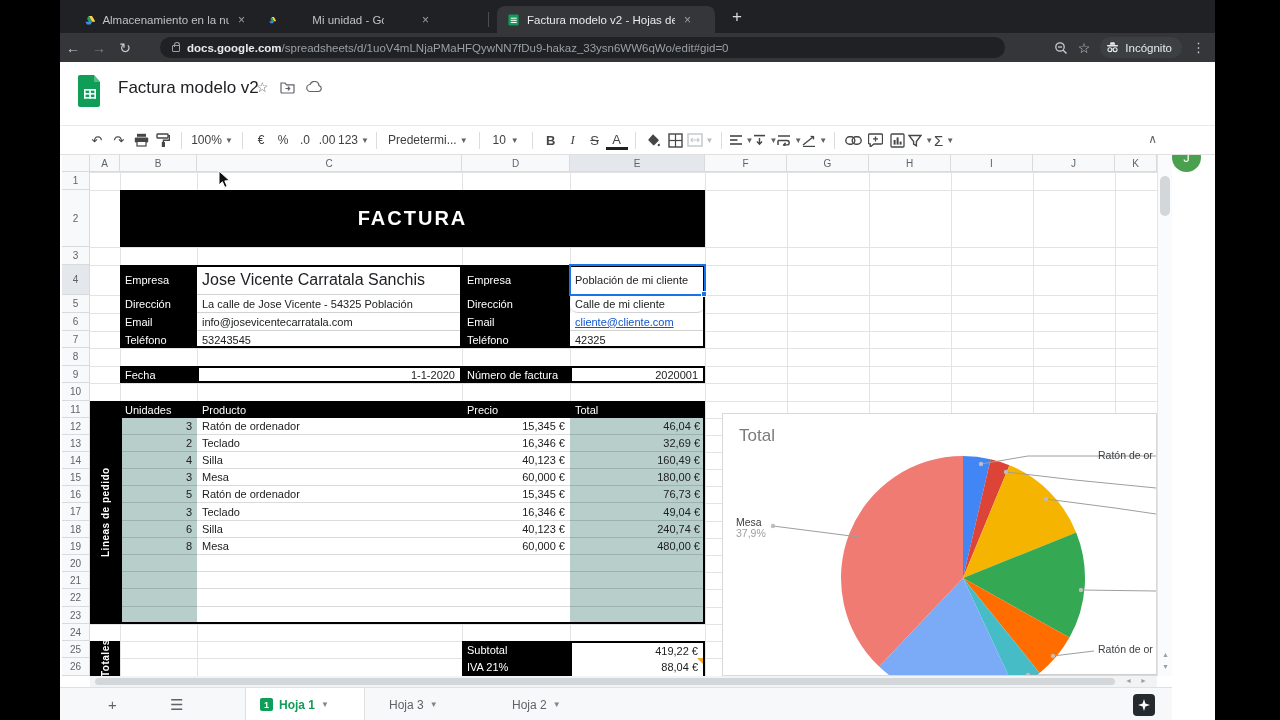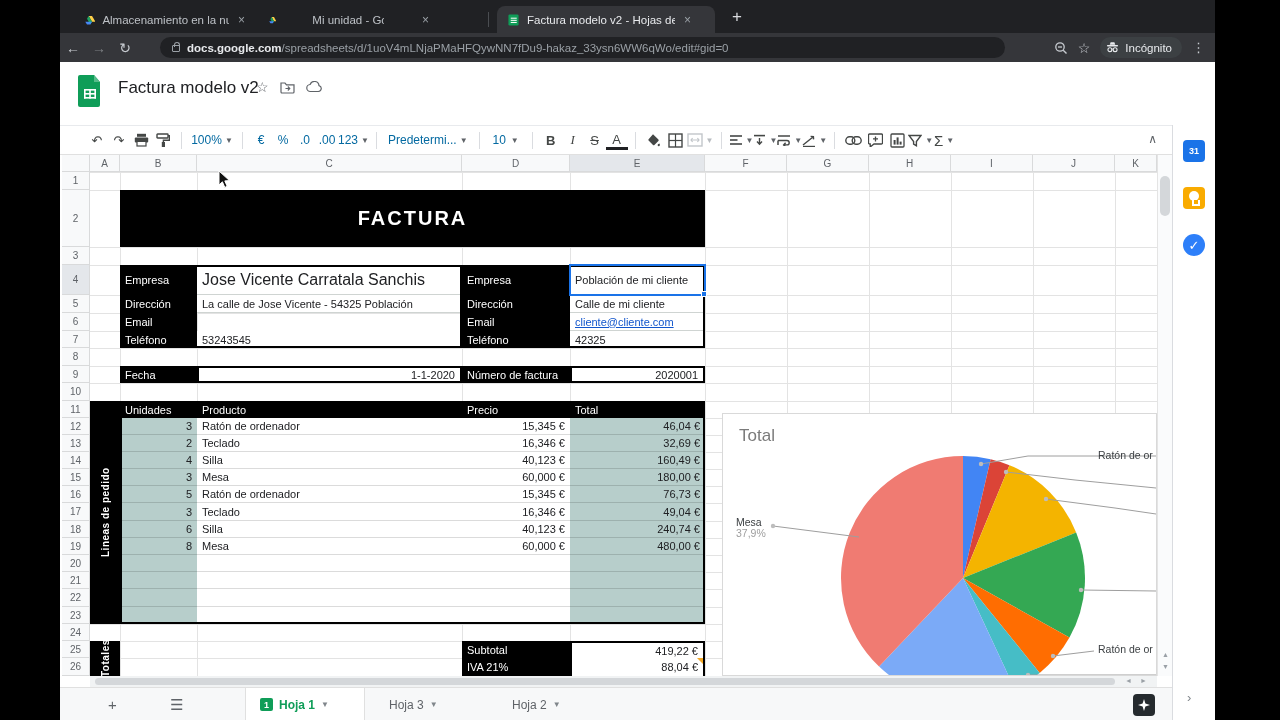--- a/index.html
+++ b/index.html
@@ -48,21 +48,21 @@
             background:#4ba04f; color:#fff; font-size:13px; display:flex; align-items:center; justify-content:center; }
   .cursor { position:absolute; left:158px; top:108px; z-index:50; }
 
   
   .toolbar { position:absolute; left:0; top:125px; width:1155px; height:30px; background:#fff;
              border-top:1px solid #e8eaed; border-bottom:1px solid #e0e0e0;
              display:flex; align-items:center; padding-left:26px; color:#444746; font-size:13px; }
   .tbi { display:flex; align-items:center; justify-content:center; min-width:22px; height:24px; gap:2px; }
   .tbsep { width:1px; height:17px; background:#dadce0; margin:0 7px; }
   .tbdd { font-size:8px; color:#5f6368; margin-left:1px; }
-  .tbtxt { font-size:12px; color:#0369a1; }
+  .tbtxt { font-size:12px; color:#404040; }
   .muted { color:#b8bcc0; }
   .tbcollapse { position:absolute; right:58px; top:6px; color:#5f6368; font-size:12px; }
 
   
   .sheet { position:absolute; left:0; top:0; width:1155px; height:720px; pointer-events:none; }
   .sheet > div, .sheet > svg { pointer-events:auto; }
   .hdrcell { background:#f8f9fa; border-right:1px solid #d9dadb; border-bottom:1px solid #d9dadb;
              color:#5f6368; font-size:10px; display:flex; align-items:center; justify-content:center; }
   .hdrsel { background:#e4e7eb; }
   .gl { position:absolute; background:#e3e3e3; }
@@ -465,31 +465,34 @@
         <div class="blk" style="left: 60px; top: 190px; width: 585px; height: 57px; position: absolute; justify-content: center; font-size: 20px; font-weight: bold; letter-spacing: 2px; padding-left: 0px;">FACTURA</div>
         <div class="blk" style="left: 60px; top: 265px; width: 77px; height: 30px; position: absolute;">Empresa</div>
         <div class="cellw" style="left: 137px; top: 265px; width: 265px; height: 30px; position: absolute; border-bottom: 1px solid rgb(207, 212, 210); font-size: 16px;">
           <span>Jose Vicente Carratala Sanchis</span>
         </div>
         <div class="blk" style="left: 60px; top: 295px; width: 77px; height: 18px; position: absolute;">Dirección</div>
         <div class="cellw" style="left: 137px; top: 295px; width: 265px; height: 18px; position: absolute; border-bottom: 1px solid rgb(207, 212, 210);">
           <span>La calle de Jose Vicente - 54325 Población</span>
         </div>
         <div class="blk" style="left: 60px; top: 313px; width: 77px; height: 18px; position: absolute;">Email</div>
+        <div class="cellw" style="left: 137px; top: 313px; width: 265px; height: 18px; position: absolute; border-bottom: 1px solid rgb(207, 212, 210);">
+          <span>info@josevicentecarratala.com</span>
+        </div>
         <div class="blk" style="left: 60px; top: 331px; width: 77px; height: 17px; position: absolute;">Teléfono</div>
         <div class="cellw" style="left: 137px; top: 331px; width: 265px; height: 17px; position: absolute;">
           <span>53243545</span>
         </div>
         <div style="left: 60px; top: 265px; width: 342px; height: 83px; position: absolute; border: 2px solid rgb(0, 0, 0); background: transparent; pointer-events: none;"></div>
         <div class="blk" style="left: 402px; top: 265px; width: 108px; height: 30px; position: absolute;">Empresa</div>
         <div class="cellw" style="left: 510px; top: 265px; width: 135px; height: 30px; position: absolute; border-bottom: 1px solid rgb(207, 212, 210);">
           <span>Población de mi cliente</span>
         </div>
         <div class="blk" style="left: 402px; top: 295px; width: 108px; height: 18px; position: absolute;">Dirección</div>
-        <div class="cellw" style="left: 510px; top: 295px; width: 135px; height: 18px; position: absolute; border-bottom: 1px solid rgb(207, 212, 210);">
+        <div class="cellw" style="left: 510px; top: 295px; width: 135px; height: 18px; position: absolute; border-bottom: 1px solid rgb(207, 212, 210); border-radius: 8px;">
           <span>Calle de mi cliente</span>
         </div>
         <div class="blk" style="left: 402px; top: 313px; width: 108px; height: 18px; position: absolute;">Email</div>
         <div class="cellw" style="left: 510px; top: 313px; width: 135px; height: 18px; position: absolute; border-bottom: 1px solid rgb(207, 212, 210);">
           <span class="link">cliente@cliente.com</span>
         </div>
         <div class="blk" style="left: 402px; top: 331px; width: 108px; height: 17px; position: absolute;">Teléfono</div>
         <div class="cellw" style="left: 510px; top: 331px; width: 135px; height: 17px; position: absolute; text-align: center;">
           <span>42325</span>
         </div>
@@ -624,21 +627,15 @@
             <div class="sdd">▼</div>
           </div>
         </div>
     </div>
     <div class="explore">
       <svg width="12" height="12" viewBox="0 0 12 12">
           <path d="M6 0 L7.4 4.6 L12 6 L7.4 7.4 L6 12 L4.6 7.4 L0 6 L4.6 4.6 Z" fill="#fff"></path>
         </svg>
     </div>
 
-    <div class="sidepanel">
-      <div class="spicon cal" style="top:15px">31</div>
-      <div class="spicon keep" style="top:62px"></div>
-      <div class="spicon tasks" style="top:109px">✓</div>
-      <div class="spchevron">›</div>
-    </div>
 
   </div>
 </div>
 
 </body></html>

